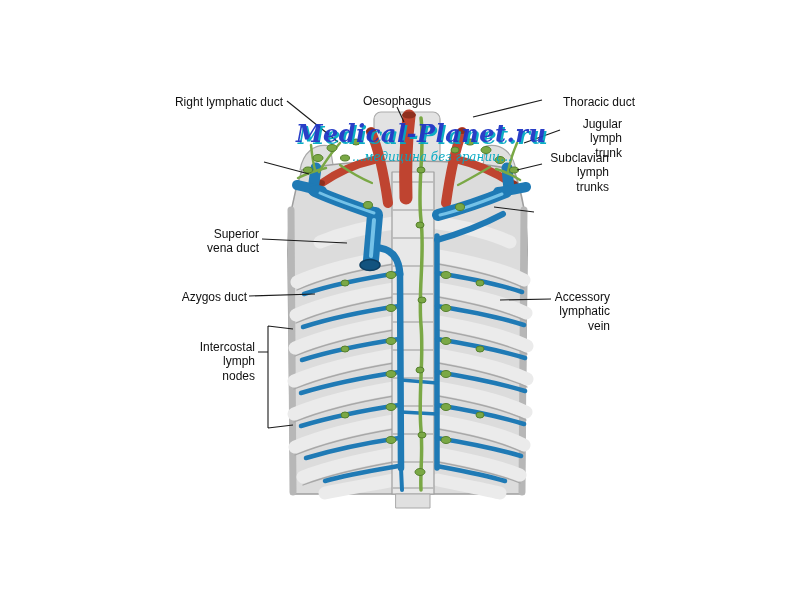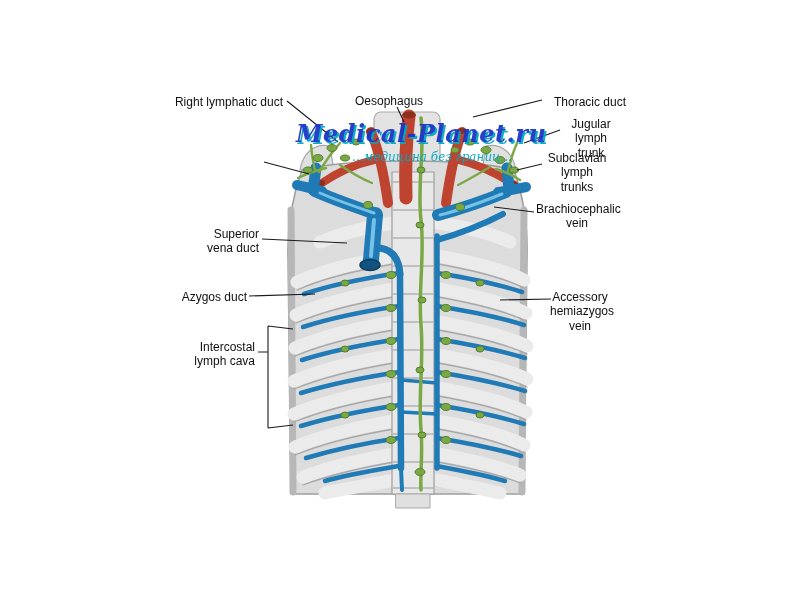--- a/index.html
+++ b/index.html
@@ -6,22 +6,22 @@
   #stage{
     position:relative;width:800px;height:600px;background:#ffffff;
     overflow:hidden;font-family:"Liberation Sans",sans-serif;
   }
   #stage svg{position:absolute;left:0;top:0;}
   .lbl{
     position:absolute;font-size:12px;line-height:1.2;color:#101010;
     font-family:"Liberation Sans",sans-serif;
   }
   .lbl.left{text-align:right;}
-  .lbl.right{text-align:center;}
-  .lbl.center{text-align:left;}
+  .lbl.right{text-align:right;}
+  .lbl.center{text-align:center;}
   .lbl.alignr{}
   .wm1{
     position:absolute;left:296px;top:119px;white-space:nowrap;
     font-family:"DejaVu Serif",serif;font-style:italic;font-weight:bold;
     font-size:24px;letter-spacing:.5px;color:var(--watermark-blue,#1f35c5);
     text-shadow:2px 2px 0 var(--watermark-teal,#00a9c2);opacity:.95;z-index:5;
   }
   .wm2{
     position:absolute;left:352px;top:150px;white-space:nowrap;
     font-family:"DejaVu Serif",serif;font-style:italic;font-size:12px;
@@ -237,27 +237,26 @@
   <div class="wm1">Medical-Planet.ru</div>
   <div class="wm2">...медицина без границ...</div>
 
   <div class="lbl left" style="right:517px;top:95px;width:120px">Right lymphatic duct</div>
 
 
   <div class="lbl left" style="right:541px;top:227px;width:74px">Superior  vena duct</div>
 
   <div class="lbl left" style="right:553px;top:290px;width:90px">Azygos duct</div>
 
-  <div class="lbl left" style="right:545px;top:340px;width:62px">Intercostal lymph cava</div>
+  <div class="lbl left" style="right:545px;top:340px;width:62px">Intercostal lymph nodes</div>
 
   <div class="lbl center" style="left:355px;top:94px;width:84px">Oesophagus</div>
 
   <div class="lbl right" style="left:545px;top:95px;width:90px">Thoracic duct</div>
 
   <div class="lbl right alignr" style="left:560px;top:117px;width:62px">Jugular lymph trunk</div>
 
   <div class="lbl right alignr" style="left:545px;top:151px;width:64px">Subclavian lymph trunks</div>
 
-  <div class="lbl right alignr" style="left:536px;top:202px;width:82px">Brachiocephalic vein</div>
-
-  <div class="lbl right alignr" style="left:550px;top:290px;width:60px">Accessory hemiazygos vein</div>
+
+  <div class="lbl right alignr" style="left:550px;top:290px;width:60px">Accessory lymphatic vein</div>
 
 </div>
 
 </body></html>

